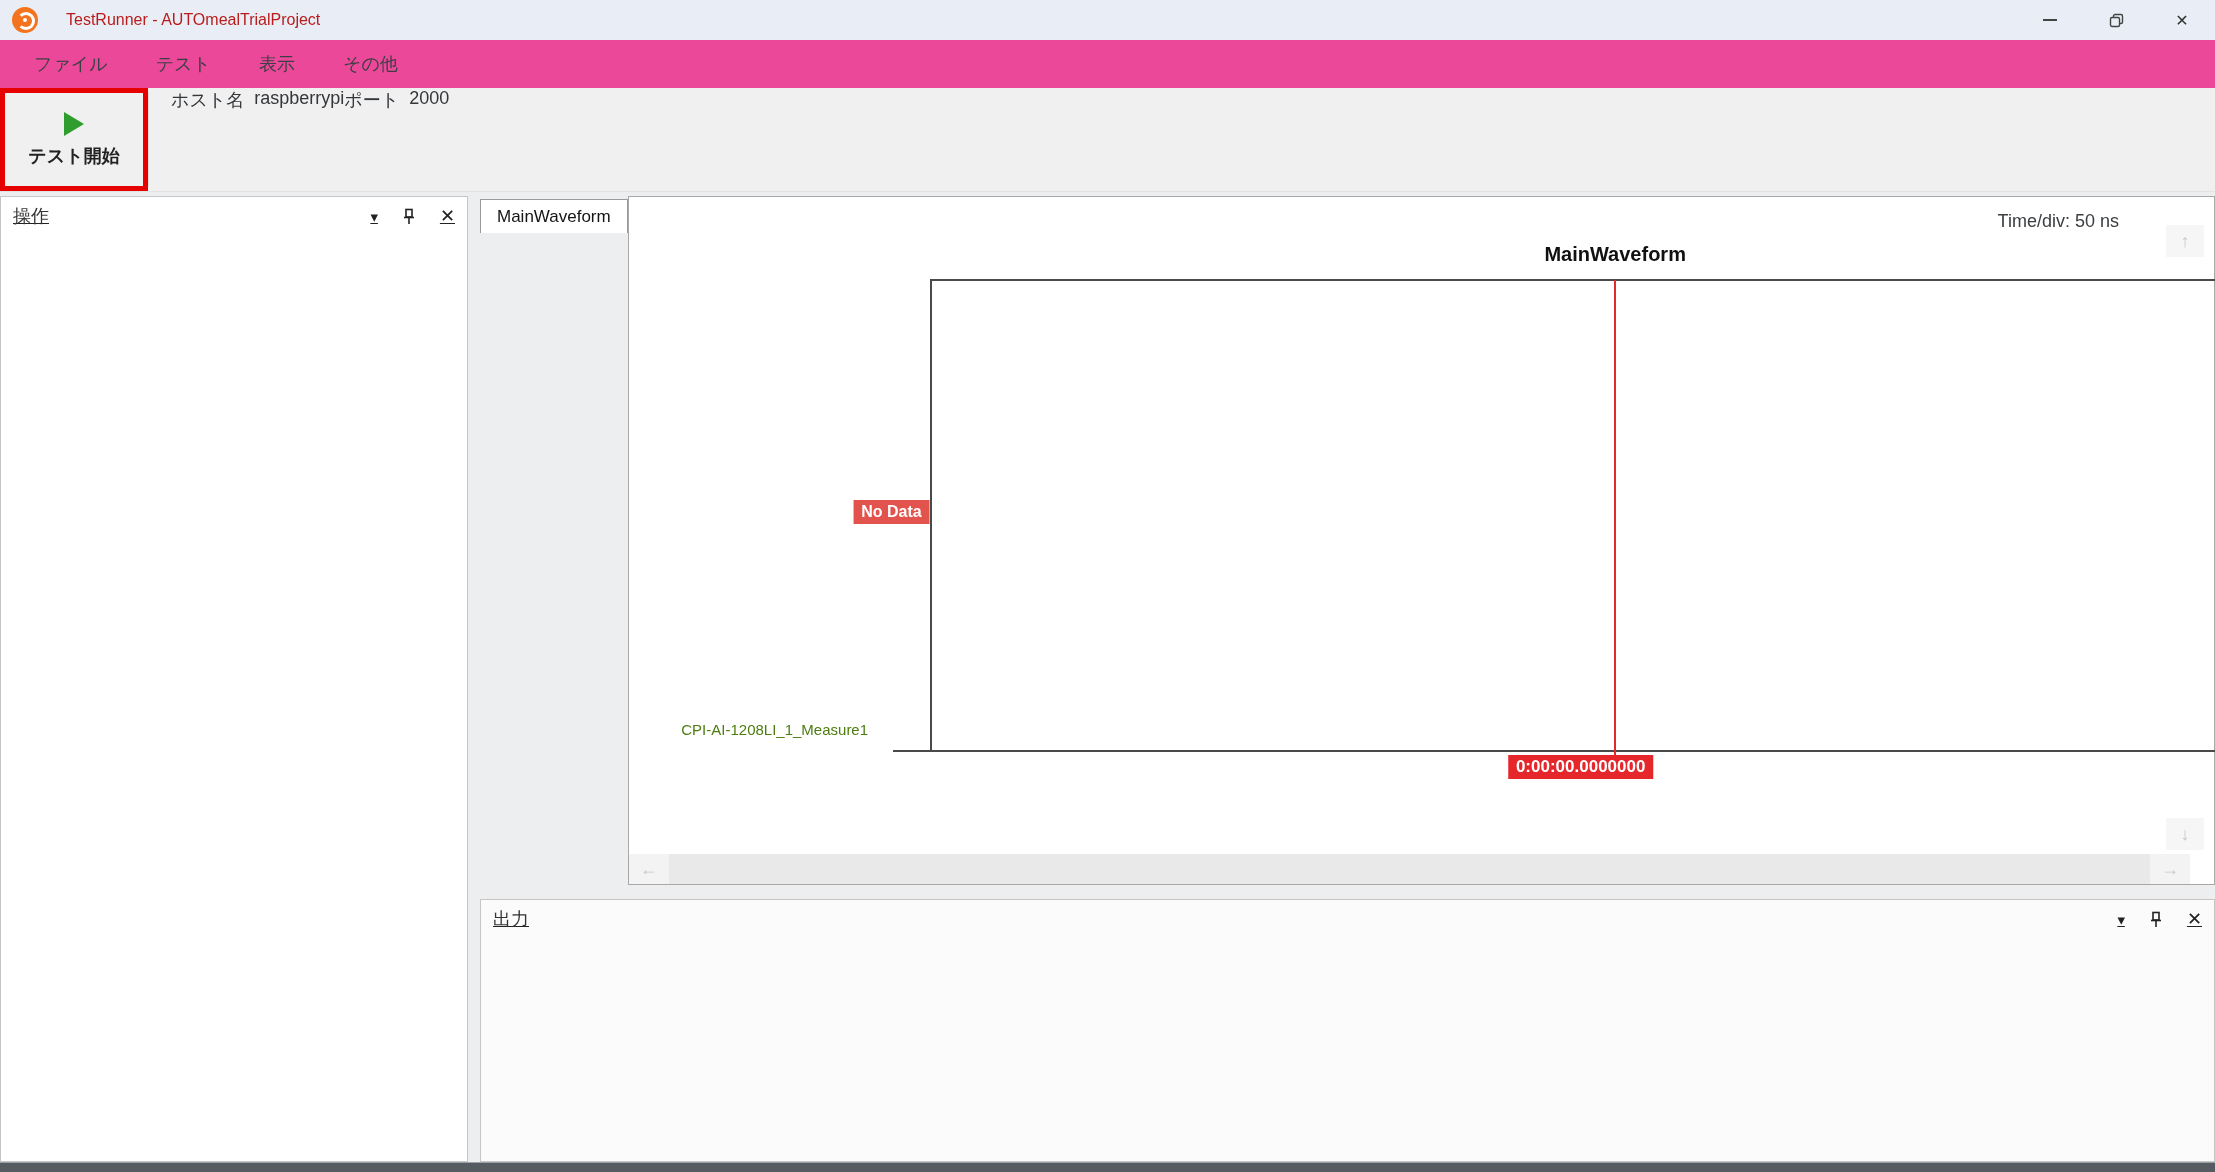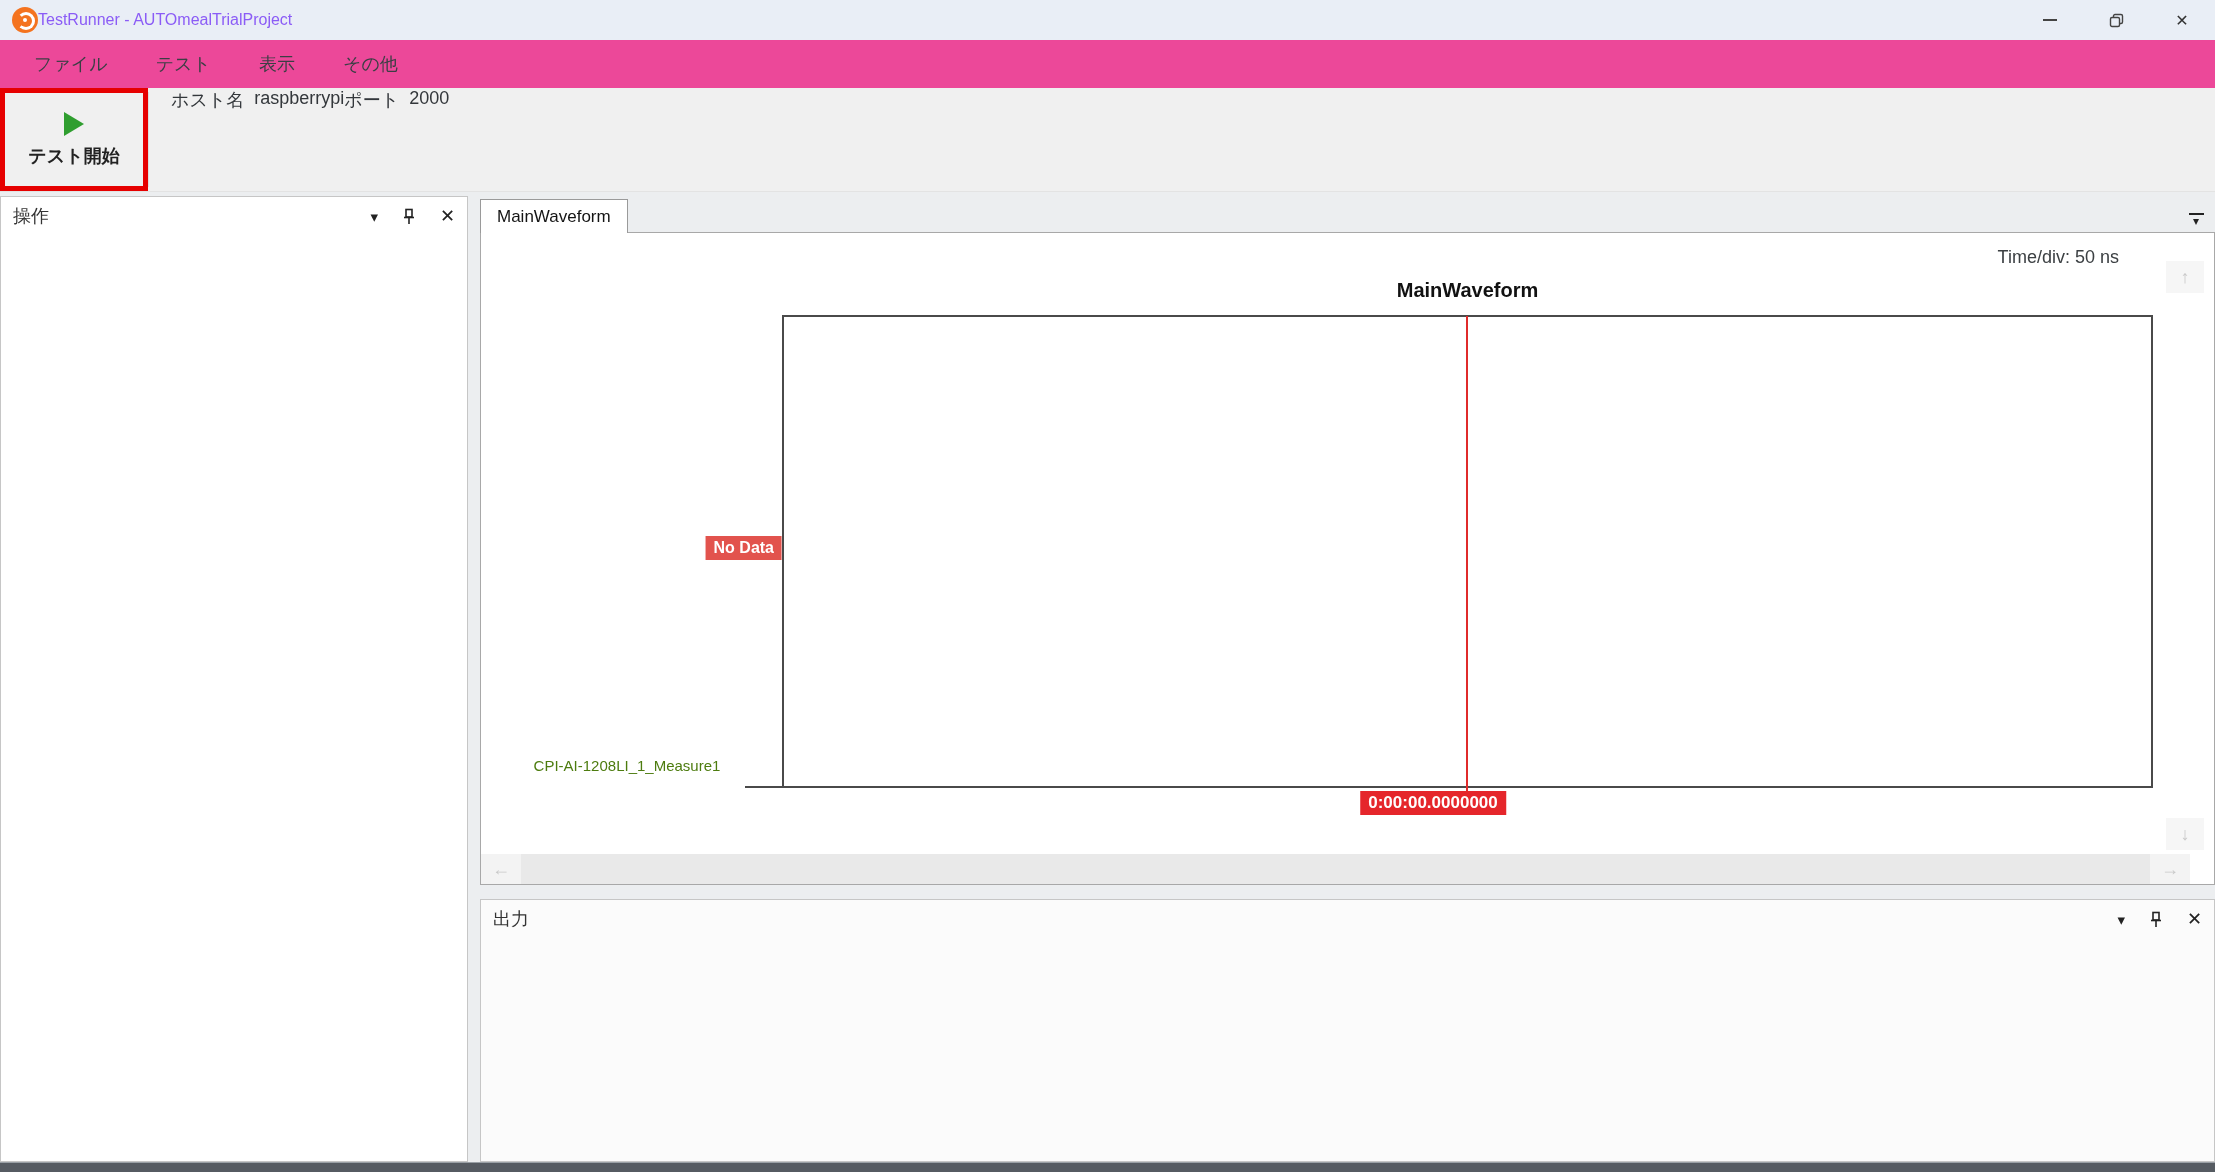--- a/index.html
+++ b/index.html
@@ -5,21 +5,21 @@
   * { margin:0; padding:0; box-sizing:border-box; }
   html,body { width:2215px; height:1172px; }
   body { font-family:"Liberation Sans","DejaVu Sans",sans-serif; background:#eceef0; color:#222; overflow:hidden; }
   .window { width:2215px; height:1172px; display:flex; flex-direction:column; background:#eceef0; }
 
   
   .titlebar { height:40px; background:#e9eef6; display:flex; align-items:center; padding-left:12px; flex:0 0 auto; }
   .app-logo { width:26px; height:26px; border-radius:50%; background:#f4731f; position:relative; flex:0 0 auto; }
   .app-logo::before { content:""; position:absolute; left:5px; top:5px; width:12px; height:12px; border:3px solid #fff; border-radius:50%; border-left-color:transparent; }
   .app-logo::after { content:""; position:absolute; left:11px; top:11px; width:4px; height:4px; background:#fff; border-radius:50%; }
-  .title-text { margin-left:0; font-size:16px; color:#8b5cf6; }
+  .title-text { margin-left:28px; font-size:16px; color:#b91c1c; }
   .win-controls { margin-left:auto; display:flex; height:100%; }
   .win-btn { width:66px; height:100%; display:flex; align-items:center; justify-content:center; font-size:16px; color:#333; cursor:default; }
   .min-glyph { display:block; width:14px; height:2px; background:#444; }
 
   
   .menubar { height:48px; background:#ec4899; display:flex; align-items:flex-start; padding-left:10px; flex:0 0 auto; }
   .menu-item { padding:0 24px; font-size:18px; color:#3a3f44; height:100%; display:flex; align-items:center; }
 
   
   .toolbar { height:104px; background:#f0f0f0; display:flex; align-items:stretch; flex:0 0 auto; border-bottom:1px solid #e3e3e3; }
@@ -30,30 +30,30 @@
   .conn-fields { display:flex; flex-direction:row; justify-content:space-evenly; padding-left:22px; }
   .conn-row { display:flex; gap:10px; font-size:18px; color:#33373b; }
 
   
   .content { flex:1 1 auto; display:flex; padding-top:4px; background:#eceef0; min-height:0; }
   .panel { background:#ffffff; border:1px solid #c6c6c6; display:flex; flex-direction:column; }
   .panel-operation { width:468px; flex:0 0 auto; }
   .dock-gap { width:12px; flex:0 0 auto; }
   .right-col { flex:1 1 auto; display:flex; flex-direction:column; min-width:0; }
 
-  .panel-header { height:38px; display:flex; align-items:center; padding:0 12px; flex:0 0 auto; }
+  .panel-header { height:38px; display:flex; align-items:center; padding:0 12px; flex:0 0 auto;text-decoration:underline; }
   .panel-title { font-size:18px; color:#333; }
   .panel-icons { margin-left:auto; display:flex; align-items:center; gap:24px; }
   .icon-glyph { font-size:15px; color:#222; line-height:1; }
   .icon-close { font-size:18px; }
   .pin-svg { display:block; }
   .panel-body { flex:1 1 auto; }
 
   
-  .waveform-dock { height:689px; flex:0 0 auto; display:flex; flex-direction:column; position:relative; }
+  .waveform-dock { height:689px; flex:0 0 auto; display:flex; flex-direction:row; position:relative; }
   .tabstrip { height:36px; display:flex; align-items:flex-end; position:relative; flex:0 0 auto; }
   .tab { height:34px; padding:0 16px; background:#ffffff; border:1px solid #9a9a9a; border-bottom:none; display:flex; align-items:center; font-size:17px; color:#141414; margin-bottom:-1px; z-index:2; }
   .tab-menu-btn { position:absolute; right:10px; bottom:6px; width:18px; display:flex; flex-direction:column; align-items:center; color:#222; }
   .tab-menu-bar { width:15px; height:2px; background:#222; margin-bottom:1px; }
   .tab-menu-tri { font-size:12px; line-height:10px; color:#222; }
 
   .wf-content { flex:1 1 auto; background:#ffffff; border:1px solid #a8a8a8; position:relative; z-index:1; }
   .timediv { position:absolute; top:14px; right:95px; font-size:18px; color:#3c4043;margin-left:25px; }
   .chart-title { position:absolute; top:46px; left:301px; width:1371px; text-align:center; font-size:20px; font-weight:bold; color:#111; }
   .plot-box { position:absolute; left:301px; top:82px; width:1371px; height:473px; border:2px solid #4a4a4a; }

